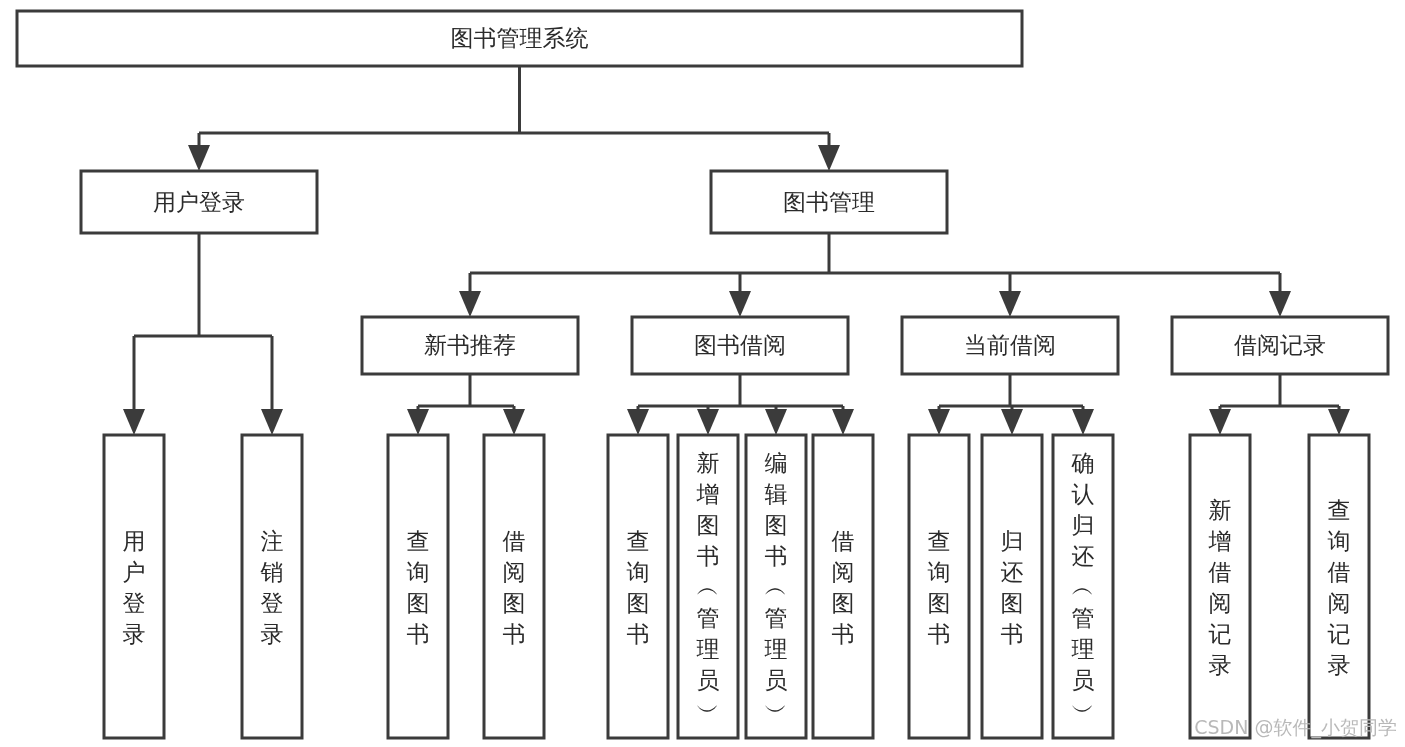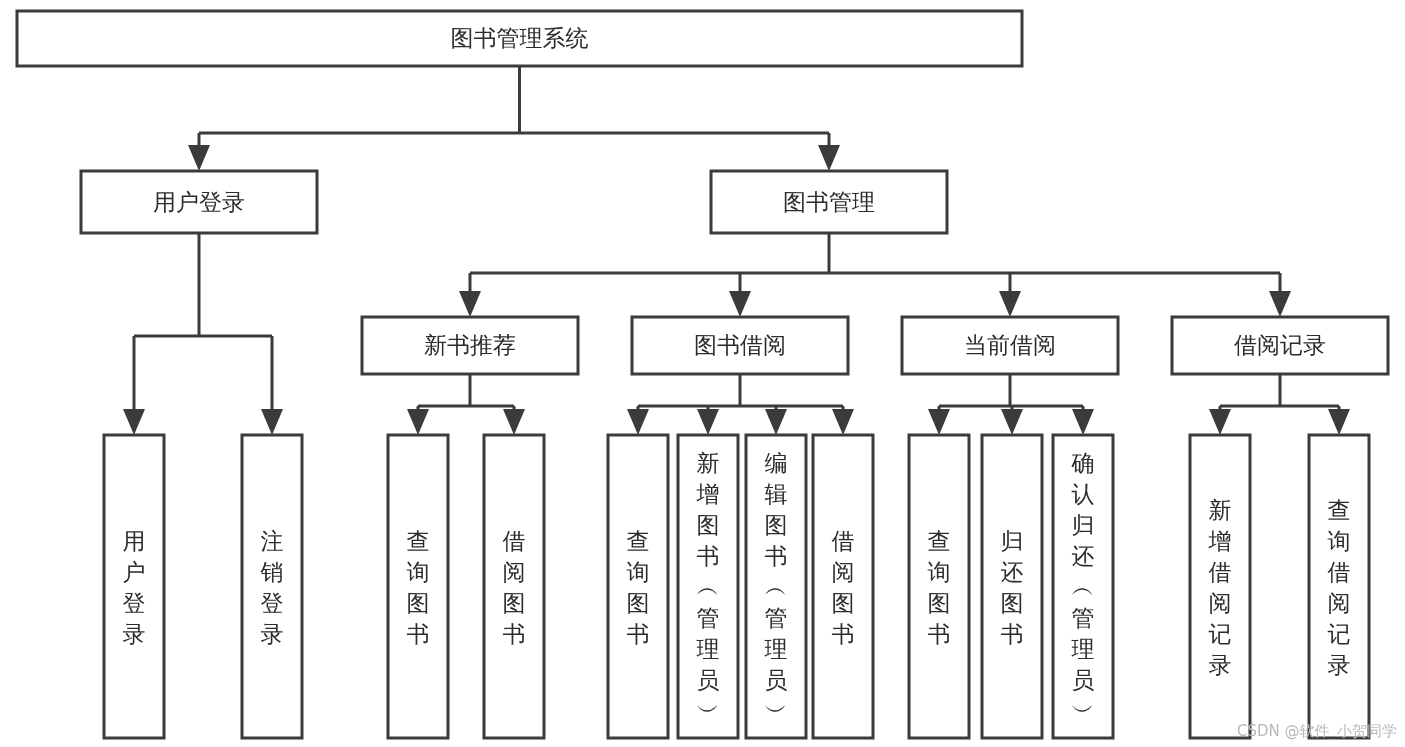--- a/index.html
+++ b/index.html
@@ -52,21 +52,21 @@
     font-family: "DejaVu Sans", "Liberation Sans", sans-serif;
     font-size: 23px;
     fill: #2b2b2b;
     text-anchor: middle;
   }
   .watermark-text {
     position: absolute;
     right: 8px;
     bottom: 6px;
     font-family: "DejaVu Sans", "Liberation Sans", sans-serif;
-    font-size: 15px;
+    font-size: 19px;
     color: #b9b9b9;
     white-space: nowrap;
     user-select: none;
   }
 </style>
 </head>
 <body>
 
 <div id="diagram-root">
   <svg class="diagram-canvas" viewBox="0 0 1405 747">

